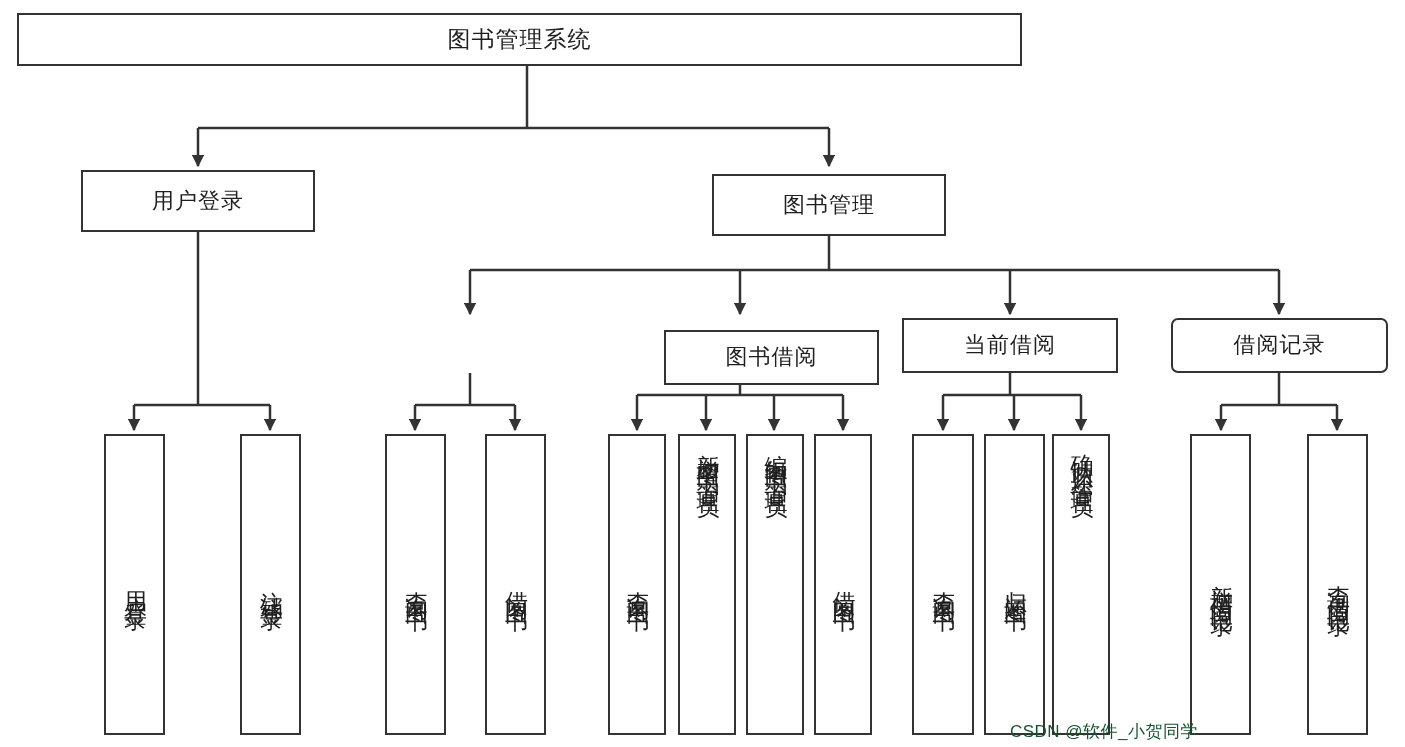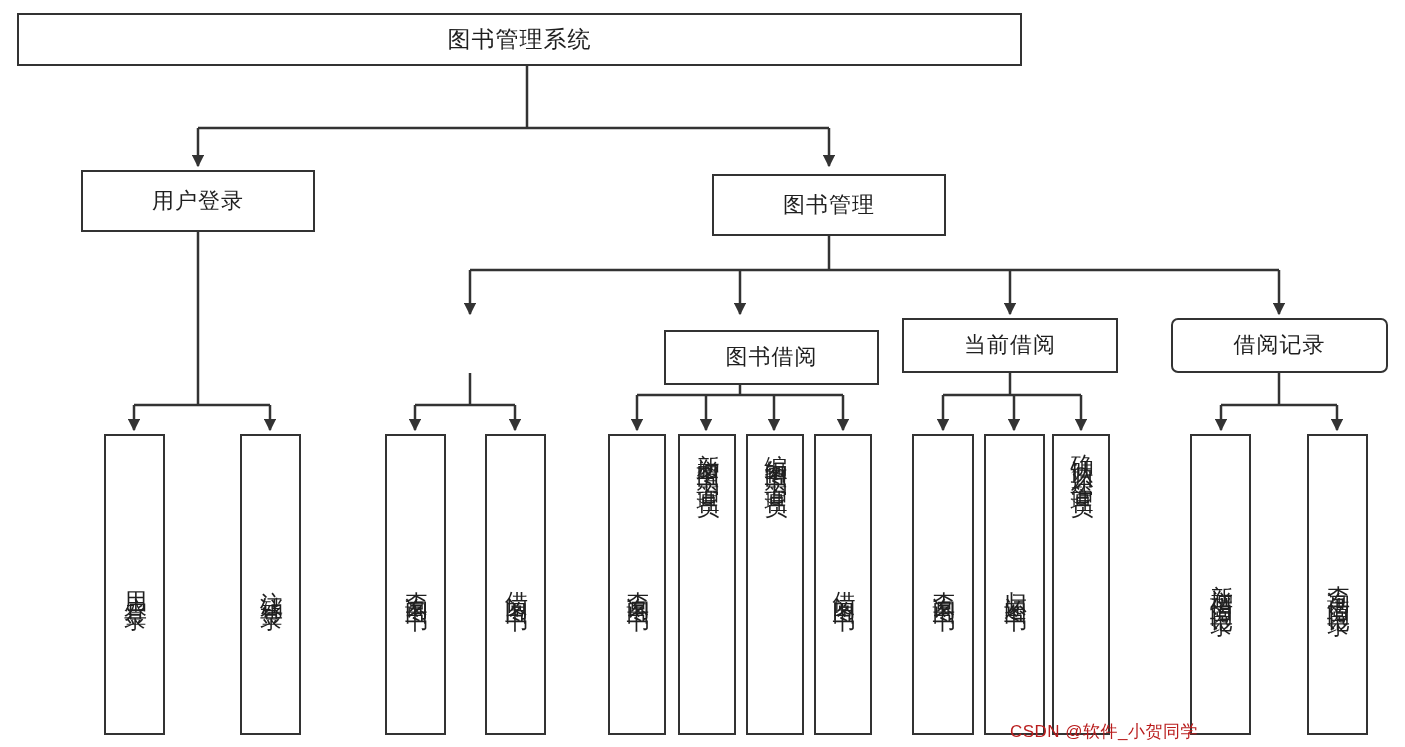--- a/index.html
+++ b/index.html
@@ -63,21 +63,21 @@
     align-items: center;
   }
   .node.root .label {
     font-size: 23px;
   }
   .watermark {
     position: absolute;
     right: 8px;
     bottom: 4px;
     font-size: 17px;
-    color: #b91c1c;
+    color: #14532d;
     letter-spacing: 0.5px;
     white-space: nowrap;
     user-select: none;
   }
 </style>
 </head>
 <body>
 
 <div id="diagram-root">
 

